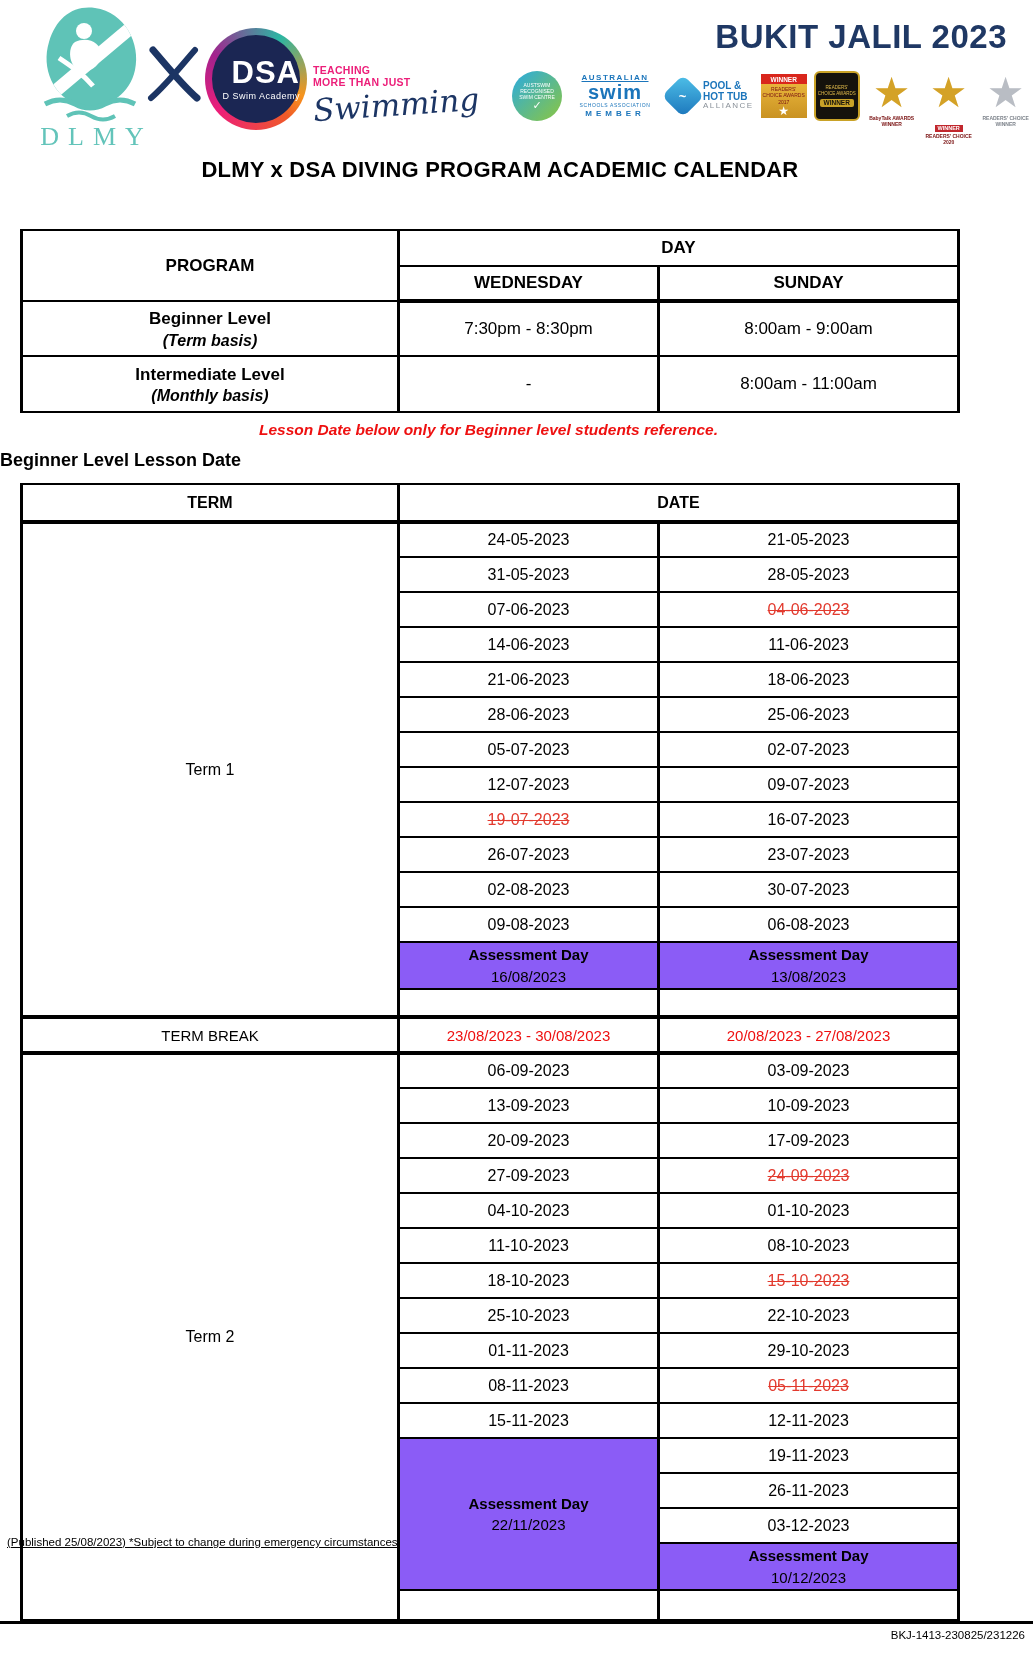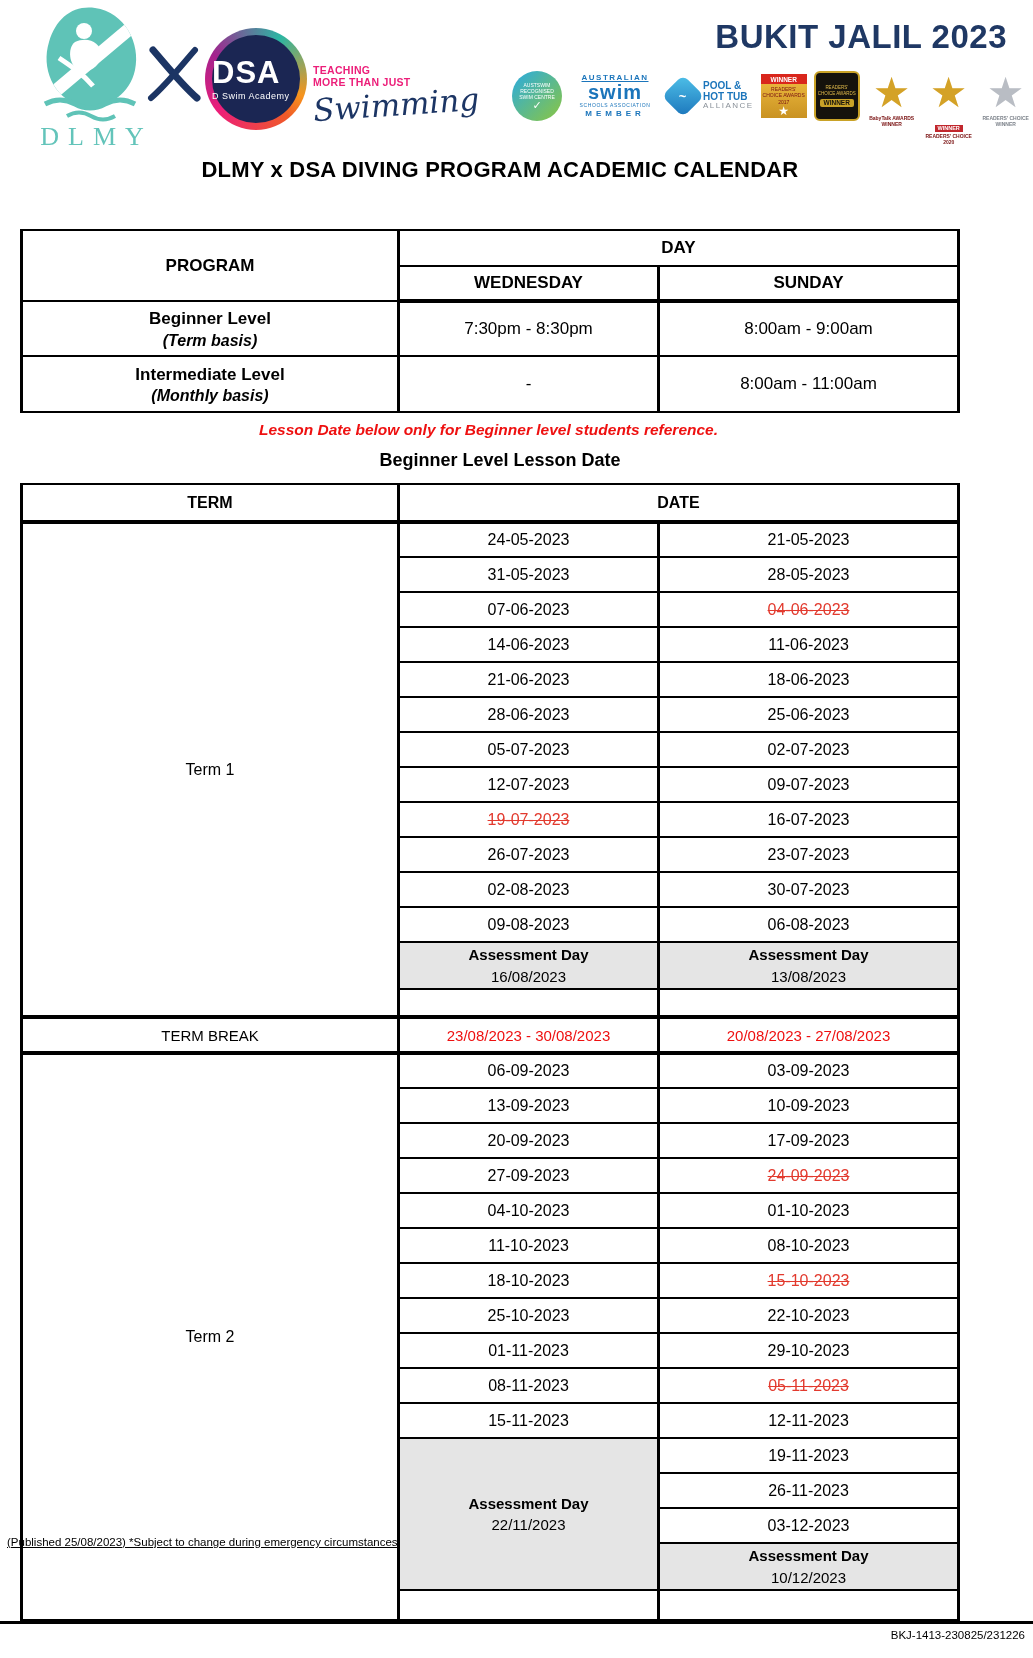--- a/index.html
+++ b/index.html
@@ -10,21 +10,21 @@
   
   .hdr-zone { position: absolute; left: 0; top: 0; width: 1033px; height: 152px; }
   .dlmy-logo { position: absolute; left: 26px; top: 4px; width: 132px; text-align: center; }
   .dlmy-text { font-family: "Liberation Serif", serif; font-size: 26px; color: #63C4BA;
                letter-spacing: 9px; margin-top: -4px; padding-left: 9px; }
   .collab-x { position: absolute; left: 147px; top: 46px; }
   .dsa-logo { position: absolute; left: 205px; top: 28px; width: 102px; height: 102px; border-radius: 50%;
               background: conic-gradient(from 140deg, #f05a28, #ec1e79 90deg, #a3238e 160deg, #2bb6a3 250deg, #f7941d 330deg, #f05a28);
               display: flex; align-items: center; justify-content: center; }
   .dsa-inner { width: 88px; height: 88px; border-radius: 50%; background: #1B2653;
-               display: flex; flex-direction: column; align-items: flex-start; justify-content: center; }
+               display: flex; flex-direction: column; align-items: flex-end; justify-content: center; }
   .dsa-abbr { color: #fff; font-weight: bold; font-size: 31px; letter-spacing: 1px; line-height: 1; }
   .dsa-name { color: #fff; font-size: 9px; margin-top: 3px; letter-spacing: 0.5px; }
   .tagline { position: absolute; left: 313px; top: 64px; width: 150px; }
   .tg-small { color: #EC1E79; font-weight: bold; font-size: 10.5px; line-height: 1.15; letter-spacing: 0.3px; }
   .tg-script { font-family: "DejaVu Serif", serif; font-style: italic; color: #1C3564;
                font-size: 31px; line-height: 1; margin-top: 2px; transform: rotate(-4deg); }
   .location { position: absolute; right: 26px; top: 18px; color: #1F3864; font-weight: bold;
               font-size: 33px; letter-spacing: 0.5px; }
   .badges { position: absolute; left: 512px; top: 68px; width: 436px; height: 56px;
             display: flex; align-items: center; gap: 7px; }
@@ -66,41 +66,41 @@
                  padding: 0.5px 3px; display: inline-block; }
   .star-label.grey { color: #7d838b; }
 
   
   .main-title { position: absolute; top: 157px; left: 0; width: 1000px; text-align: center;
                 font-size: 22px; font-weight: bold; letter-spacing: 0.2px; }
   .sub-title  { position: absolute; top: 194px; left: 0; width: 1000px; text-align: center;
                 font-size: 17px; font-weight: bold; }
   .notice { position: absolute; top: 421px; left: 0; width: 977px; text-align: center;
             color: #EE1010; font-weight: bold; font-style: italic; font-size: 15.5px; }
-  .lesson-title { position: absolute; top: 450px; left: 0; width: 1000px; text-align: center;
+  .lesson-title { position: absolute; top: 450px; left: 0; width: 1000px; text-align: left;
                   font-size: 18px; font-weight: bold; }
 
   
   table.grid { border-collapse: collapse; table-layout: fixed; width: 937px; }
   .grid th, .grid td { border-left: 3px solid #000; border-right: 3px solid #000;
                        border-top: 2px solid #000; border-bottom: 2px solid #000;
                        padding: 0; text-align: center; vertical-align: middle; overflow: hidden; }
   .pt-wrap { position: absolute; top: 229px; left: 20px; }
   .pt-head { font-weight: bold; font-size: 17px; }
   .pt-subhead th { border-bottom: 4px solid #000; }
   .pt-name { font-weight: bold; font-size: 17px; line-height: 1.45; }
   .pt-basis { font-style: italic; font-weight: bold; font-size: 16px; }
   .pt-time { font-size: 17px; }
 
   .lt-wrap { position: absolute; top: 483px; left: 20px; }
   .lt-head th { font-weight: bold; font-size: 16px; border-bottom: 4px solid #000; }
   .dcell { font-size: 16px; }
   .struck { color: #E23A2E; text-decoration: line-through; }
   .redtxt { color: #EE1010; }
-  .teal { background: #e5e5e5; }
+  .teal { background: #8b5cf6; }
   .a-title { font-weight: bold; font-size: 15px; line-height: 1.5; }
   .a-date { font-size: 15px; line-height: 1.35; }
   .term-cell { font-size: 16px; vertical-align: middle; }
   .term2-pad { padding-bottom: 150px; }
   .break-row td { border-top: 4px solid #000; border-bottom: 4px solid #000; font-size: 15px; }
 
   
   .footer-rule { position: absolute; left: 0; top: 1621px; width: 1033px; height: 3px; background: #000; }
   .footer-left { position: absolute; left: 7px; top: 1536px; font-size: 11.5px; text-decoration: underline; }
   .footer-right { position: absolute; right: 8px; top: 1629px; font-size: 11.5px; }

